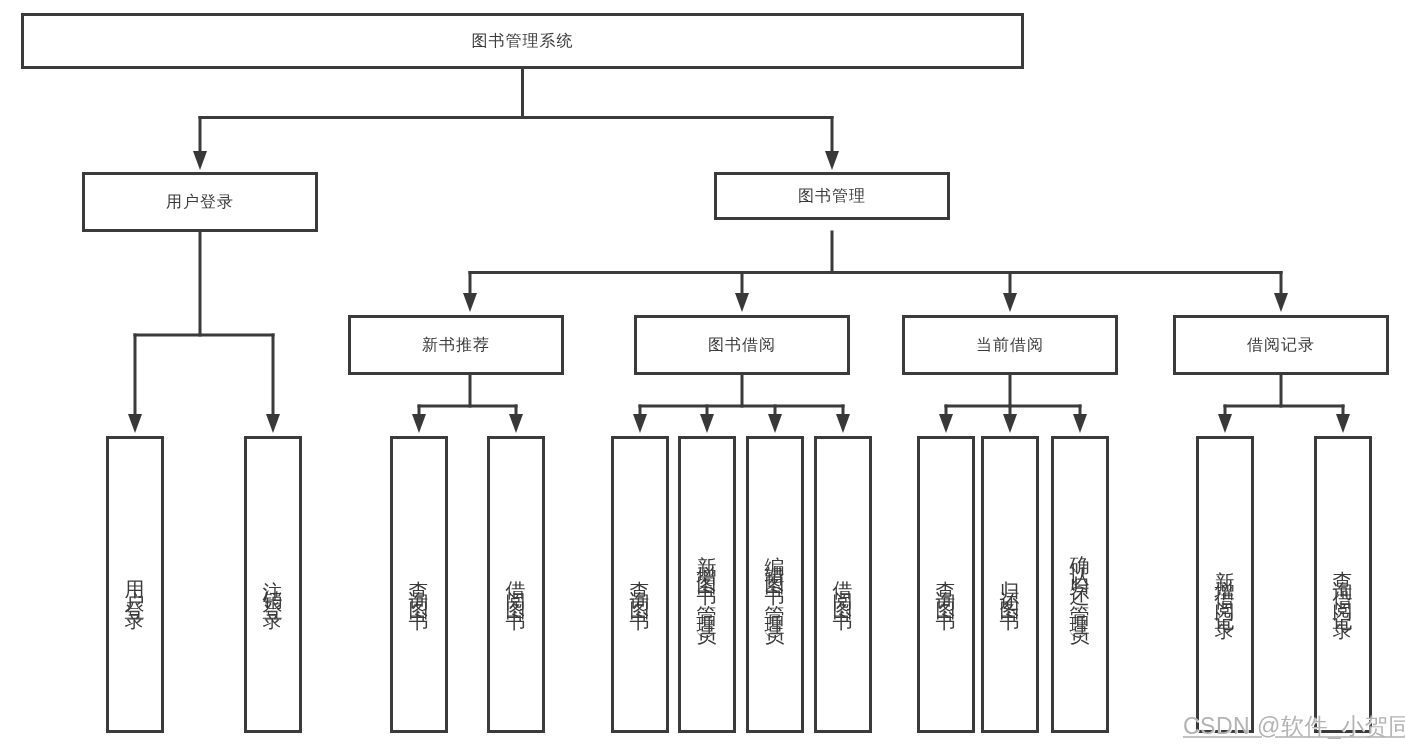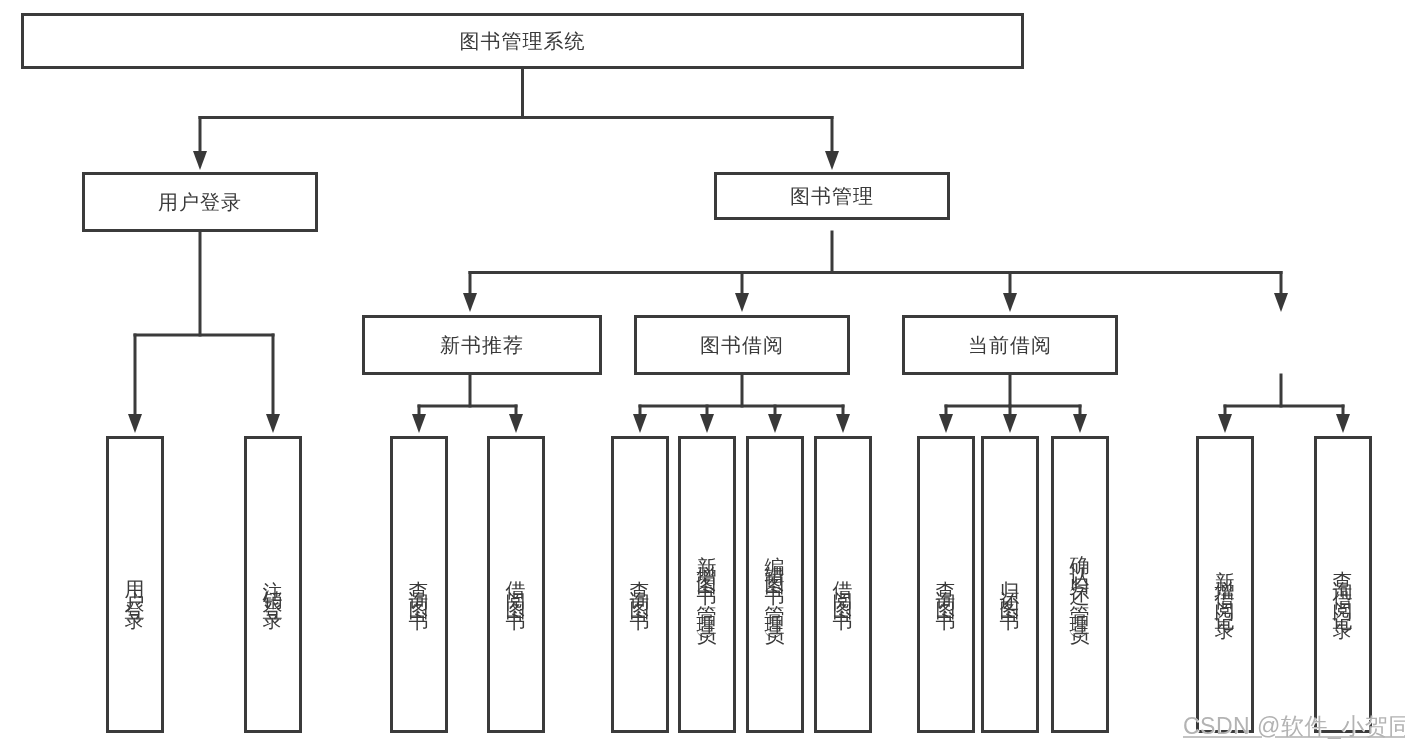--- a/index.html
+++ b/index.html
@@ -20,21 +20,21 @@
   .box {
     position: absolute;
     box-sizing: border-box;
     border: 3px solid #3b3b3b;
     background: #ffffff;
     display: flex;
     align-items: center;
     justify-content: center;
   }
   .hl {
-    font-size: 20px;
+    font-size: 16px;
     letter-spacing: 1px;
     white-space: nowrap;
   }
   .vl {
     writing-mode: vertical-rl;
     text-orientation: mixed;
     font-size: 20px;
     letter-spacing: 10px;
     line-height: 1;
     white-space: nowrap;
@@ -129,29 +129,32 @@
     <span class="hl">图书管理系统</span>
   </div>
 
   <div class="box" style="left:82px;top:172px;width:236px;height:60px">
     <span class="hl">用户登录</span>
   </div>
   <div class="box" style="left:714px;top:172px;width:236px;height:48px">
     <span class="hl">图书管理</span>
   </div>
 
-  <div class="box" style="left:362px;top:315px;width:240px;height:60px">
+  <div class="box" style="left:348px;top:315px;width:216px;height:60px">
     <span class="hl">新书推荐</span>
   </div>
   <div class="box" style="left:902px;top:315px;width:216px;height:60px">
     <span class="hl">当前借阅</span>
   </div>
   <div class="box" style="left:634px;top:315px;width:216px;height:60px">
     <span class="hl">图书借阅</span>
   </div>
+  <div class="box" style="left:1173px;top:315px;width:216px;height:60px">
+    <span class="hl">借阅记录</span>
+  </div>
 
   <div class="box" style="left:106px;top:436px;width:58px;height:297px">
     <span class="vl">用户登录</span>
   </div>
   <div class="box" style="left:244px;top:436px;width:58px;height:297px">
     <span class="vl">注销登录</span>
   </div>
 
   <div class="box" style="left:390px;top:436px;width:58px;height:297px">
     <span class="vl">查询图书</span>

